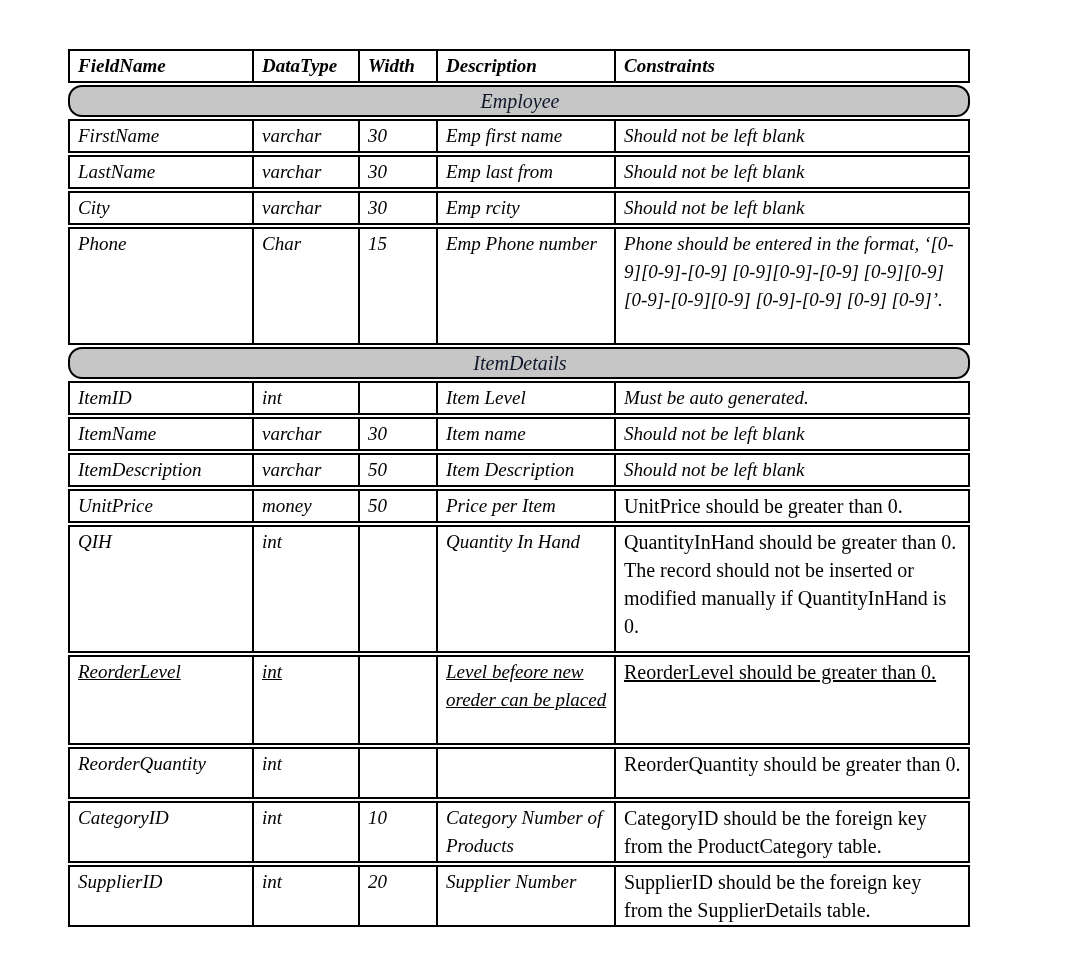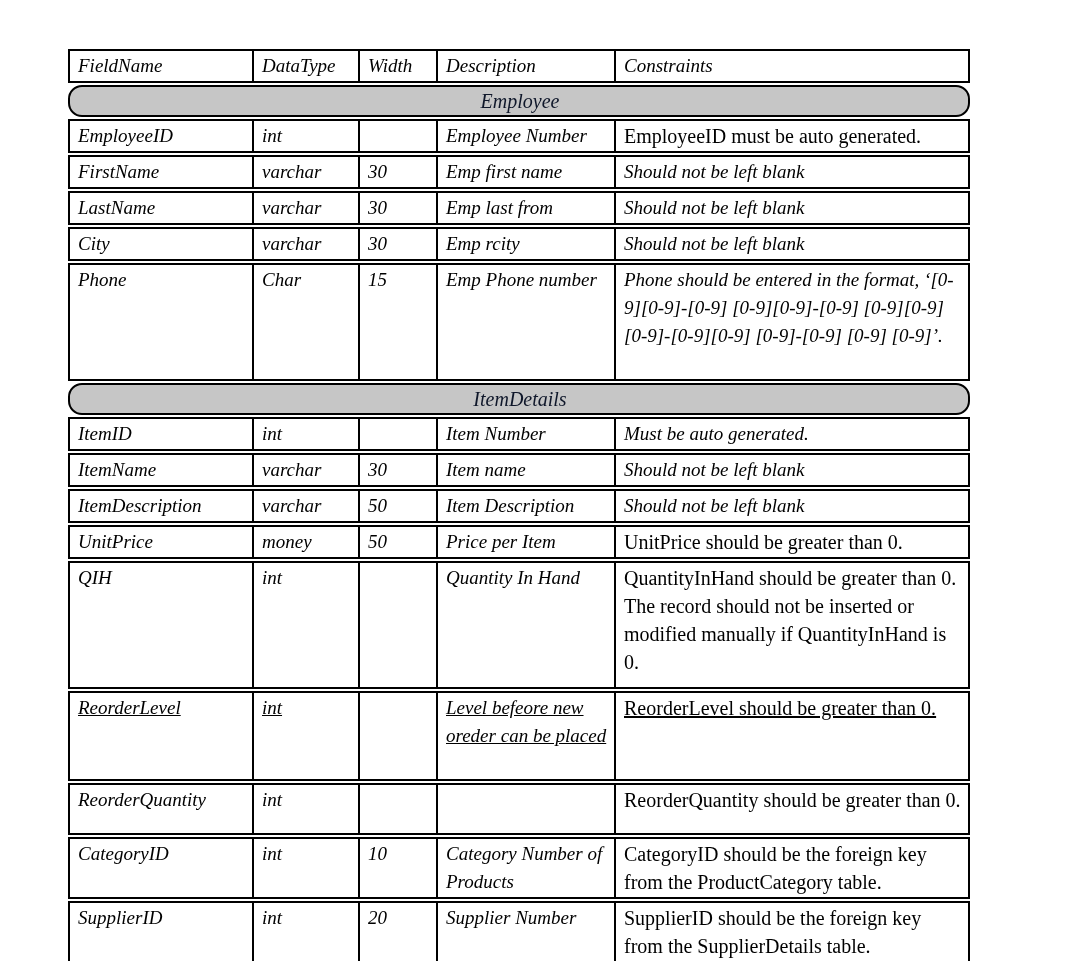--- a/index.html
+++ b/index.html
@@ -32,21 +32,21 @@
     padding: 1px 6px 1px 8px;
     vertical-align: top;
     font-style: italic;
     font-size: 19px;
     line-height: 28px;
     color: #000000;
     overflow: hidden;
     word-wrap: break-word;
   }
   td:last-child { border-right: 2px solid #000000; }
-  tr.hdr td { font-weight: normal; height: 31px; }
+  tr.hdr td { font-weight: bold; height: 31px; }
   tr.band td {
     background: #c6c6c6;
     text-align: center;
     font-size: 20px;
     height: 30px;
     line-height: 26px;
     color: #0f172a;
     border-radius: 14px;
   }
   tr.r1 td { height: 32px; }
@@ -75,27 +75,20 @@
       <td>DataType</td>
       <td>Width</td>
       <td>Description</td>
       <td>Constraints</td>
     </tr>
 
     <tr class="band">
       <td colspan="5">Employee</td>
     </tr>
 
-    <tr class="r1">
-      <td>EmployeeID</td>
-      <td>int</td>
-      <td></td>
-      <td>Employee Number</td>
-      <td class="upright">EmployeeID must be auto generated.</td>
-    </tr>
 
     <tr class="r1">
       <td>FirstName</td>
       <td>varchar</td>
       <td>30</td>
       <td>Emp first name</td>
       <td>Should not be left blank</td>
     </tr>
 
     <tr class="r1">
@@ -123,21 +116,21 @@
     </tr>
 
     <tr class="band">
       <td colspan="5">ItemDetails</td>
     </tr>
 
     <tr class="r1">
       <td>ItemID</td>
       <td>int</td>
       <td></td>
-      <td>Item Number</td>
+      <td>Item Level</td>
       <td>Must be auto generated.</td>
     </tr>
 
     <tr class="r1">
       <td>ItemName</td>
       <td>varchar</td>
       <td>30</td>
       <td>Item name</td>
       <td>Should not be left blank</td>
     </tr>

